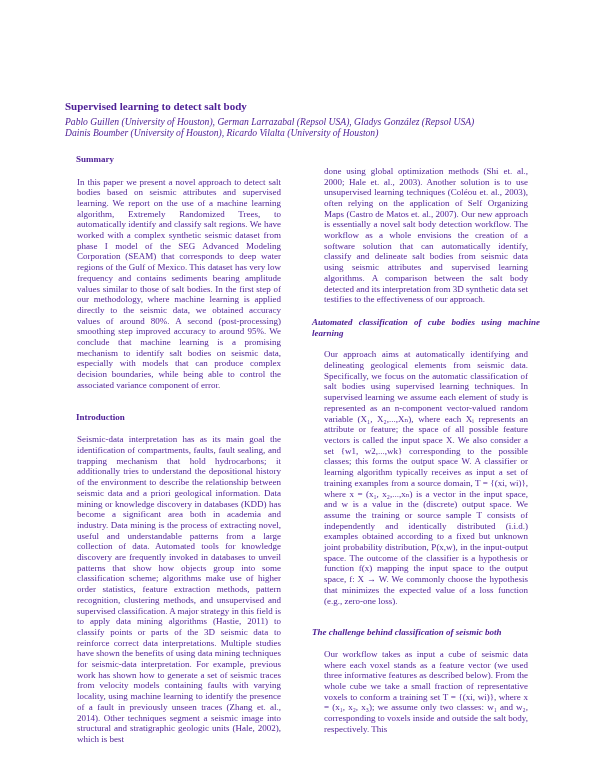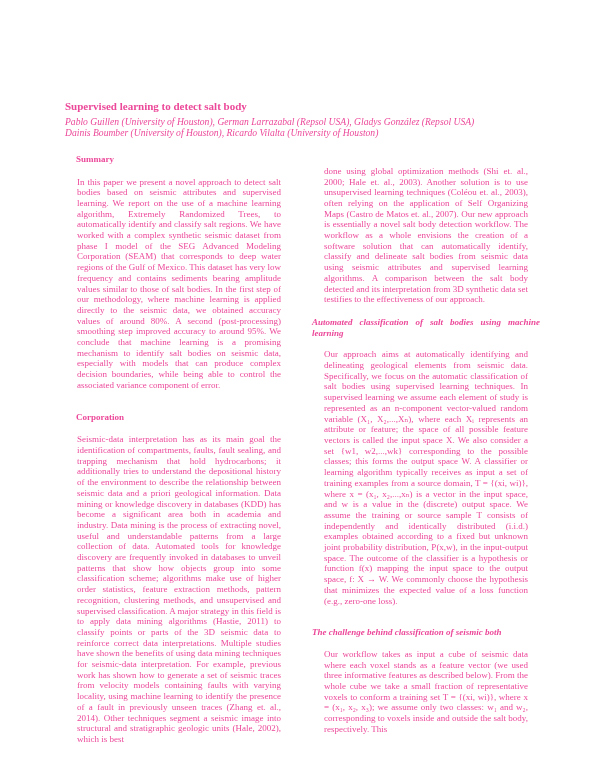--- a/index.html
+++ b/index.html
@@ -5,21 +5,21 @@
   html, body {
     margin: 0;
     padding: 0;
     background: #ffffff;
   }
   .page {
     position: relative;
     width: 600px;
     height: 776px;
     background: #ffffff;
-    color: #ec4899;
+    color: #4c1d95;
     font-family: "Liberation Serif", "DejaVu Serif", serif;
     overflow: hidden;
   }
   .content {
     position: absolute;
     left: 65px;
     top: 100px;
     width: 475px;
   }
   .title {
@@ -73,27 +73,27 @@
       <h1 class="title">Supervised learning to detect salt body</h1>
       <p class="authors">Pablo Guillen (University of Houston), German Larrazabal (Repsol USA), Gladys González (Repsol USA)</p>
       <p class="authors">Dainis Boumber (University of Houston), Ricardo Vilalta (University of Houston)</p>
     </header>
 
     <div class="columns">
 
       <div class="col">
         <h2 class="h-main">Summary</h2>
         <p class="para">In this paper we present a novel approach to detect salt bodies based on seismic attributes and supervised learning. We report on the use of a machine learning algorithm, Extremely Randomized Trees, to automatically identify and classify salt regions. We have worked with a complex synthetic seismic dataset from phase I model of the SEG Advanced Modeling Corporation (SEAM) that corresponds to deep water regions of the Gulf of Mexico. This dataset has very low frequency and contains sediments bearing amplitude values similar to those of salt bodies. In the first step of our methodology, where machine learning is applied directly to the seismic data, we obtained accuracy values of around 80%. A second (post-processing) smoothing step improved accuracy to around 95%. We conclude that machine learning is a promising mechanism to identify salt bodies on seismic data, especially with models that can produce complex decision boundaries, while being able to control the associated variance component of error.</p>
-        <h2 class="h-main gap2">Corporation</h2>
+        <h2 class="h-main gap2">Introduction</h2>
         <p class="para">Seismic-data interpretation has as its main goal the identification of compartments, faults, fault sealing, and trapping mechanism that hold hydrocarbons; it additionally tries to understand the depositional history of the environment to describe the relationship between seismic data and a priori geological information. Data mining or knowledge discovery in databases (KDD) has become a significant area both in academia and industry. Data mining is the process of extracting novel, useful and understandable patterns from a large collection of data. Automated tools for knowledge discovery are frequently invoked in databases to unveil patterns that show how objects group into some classification scheme; algorithms make use of higher order statistics, feature extraction methods, pattern recognition, clustering methods, and unsupervised and supervised classification. A major strategy in this field is to apply data mining algorithms (Hastie, 2011) to classify points or parts of the 3D seismic data to reinforce correct data interpretations. Multiple studies have shown the benefits of using data mining techniques for seismic-data interpretation. For example, previous work has shown how to generate a set of seismic traces from velocity models containing faults with varying locality, using machine learning to identify the presence of a fault in previously unseen traces (Zhang et. al., 2014). Other techniques segment a seismic image into structural and stratigraphic geologic units (Hale, 2002), which is best</p>
       </div>
 
       <div class="col">
         <p class="para">done using global optimization methods (Shi et. al., 2000; Hale et. al., 2003). Another solution is to use unsupervised learning techniques (Coléou et. al., 2003), often relying on the application of Self Organizing Maps (Castro de Matos et. al., 2007). Our new approach is essentially a novel salt body detection workflow. The workflow as a whole envisions the creation of a software solution that can automatically identify, classify and delineate salt bodies from seismic data using seismic attributes and supervised learning algorithms. A comparison between the salt body detected and its interpretation from 3D synthetic data set testifies to the effectiveness of our approach.</p>
-        <h3 class="h-sub gap1">Automated classification of salt bodies using machine learning</h3>
+        <h3 class="h-sub gap1">Automated classification of cube bodies using machine learning</h3>
         <p class="para gap1">Our approach aims at automatically identifying and delineating geological elements from seismic data. Specifically, we focus on the automatic classification of salt bodies using supervised learning techniques. In supervised learning we assume each element of study is represented as an n-component vector-valued random variable (X₁, X₂,...,Xₙ), where each Xᵢ represents an attribute or feature; the space of all possible feature vectors is called the input space X. We also consider a set {w1, w2,...,wk} corresponding to the possible classes; this forms the output space W. A classifier or learning algorithm typically receives as input a set of training examples from a source domain, T = {(xi, wi)}, where x = (x₁, x₂,...,xₙ) is a vector in the input space, and w is a value in the (discrete) output space. We assume the training or source sample T consists of independently and identically distributed (i.i.d.) examples obtained according to a fixed but unknown joint probability distribution, P(x,w), in the input-output space. The outcome of the classifier is a hypothesis or function f(x) mapping the input space to the output space, f: X → W. We commonly choose the hypothesis that minimizes the expected value of a loss function (e.g., zero-one loss).</p>
         <h3 class="h-sub gap2">The challenge behind classification of seismic both</h3>
         <p class="para gap1">Our workflow takes as input a cube of seismic data where each voxel stands as a feature vector (we used three informative features as described below). From the whole cube we take a small fraction of representative voxels to conform a training set T = {(xi, wi)}, where x = (x₁, x₂, x₃); we assume only two classes: w₁ and w₂, corresponding to voxels inside and outside the salt body, respectively. This</p>
       </div>
 
     </div>
   </div>
 </div>
 
 </body></html>

